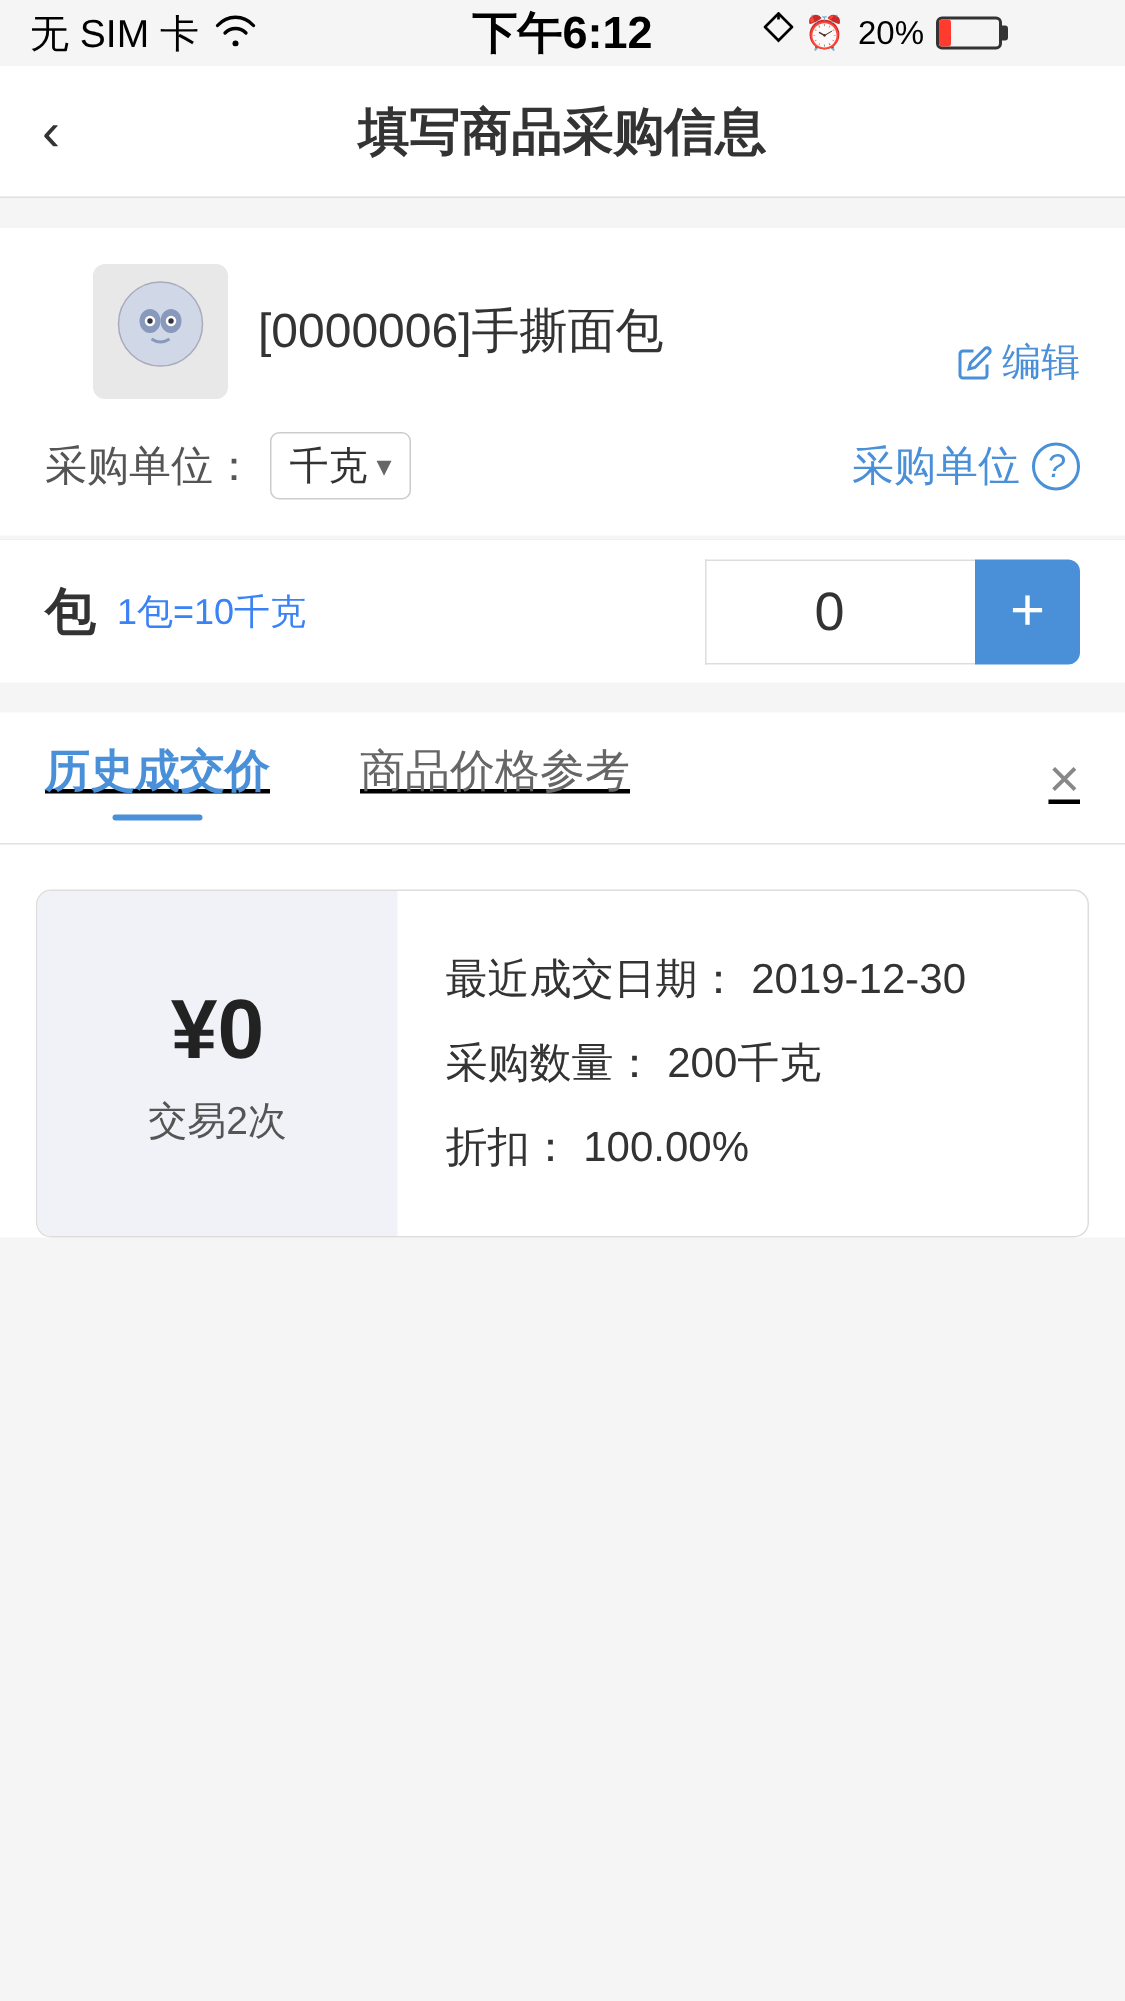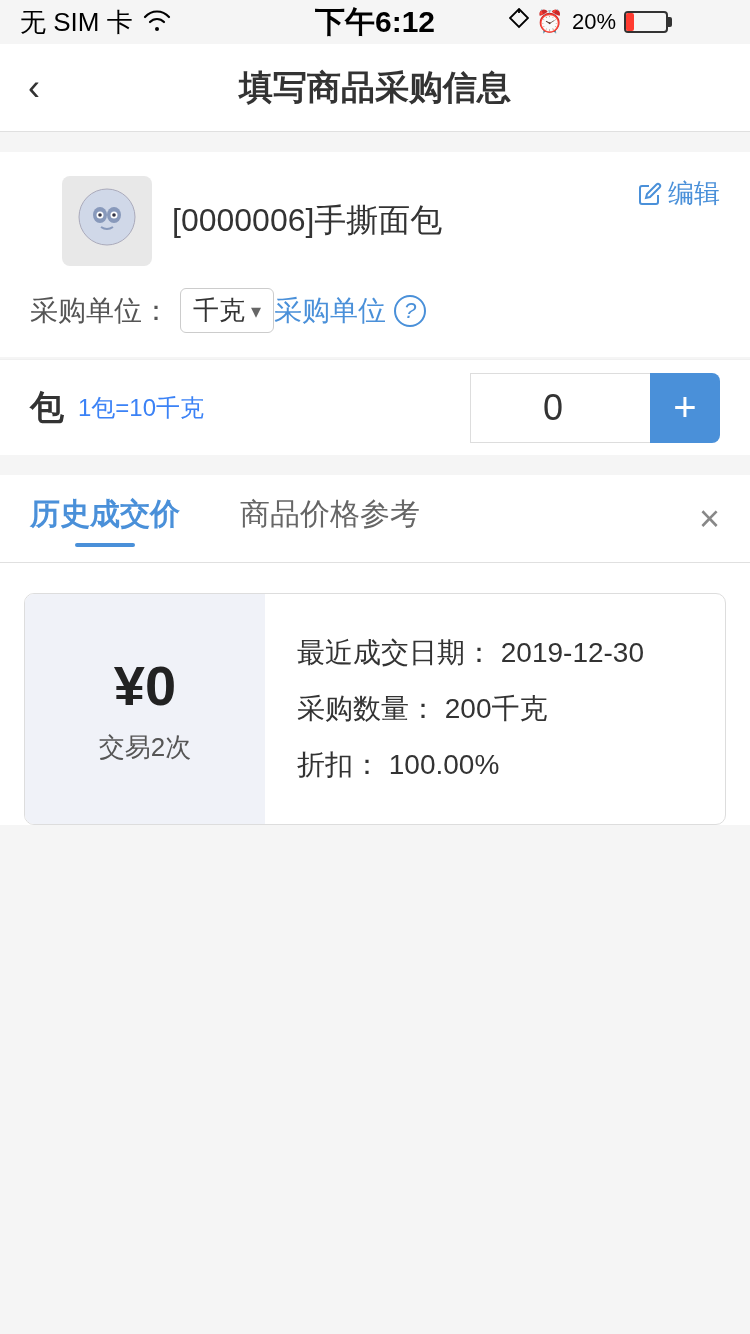--- a/index.html
+++ b/index.html
@@ -112,27 +112,29 @@
       color: #333;
     }
     .edit-link {
       font-size: 26px;
       color: #4a90d9;
       display: flex;
       align-items: center;
       gap: 6px;
       white-space: nowrap;
       cursor: pointer;
+      margin-top: 48px;
     }
     .edit-icon-svg {
       width: 24px; height: 24px;
     }
     .unit-row {
       display: flex;
       align-items: center;
+      justify-content: space-between;
       margin-top: 22px;
     }
     .unit-left {
       display: flex;
       align-items: center;
       font-size: 28px;
       color: #555;
       gap: 10px;
     }
     .unit-dropdown {
@@ -231,20 +233,21 @@
       background: #fff;
       margin-top: 20px;
     }
     .tabs-header {
       display: flex;
       align-items: center;
       border-bottom: 1px solid #e0e0e0;
       padding: 0 30px;
       height: 88px;
       justify-content: space-between;
+      text-decoration: underline;
     }
     .tabs-nav {
       display: flex;
       gap: 60px;
     }
     .tab-item {
       font-size: 30px;
       color: #666;
       padding-bottom: 8px;
       position: relative;

